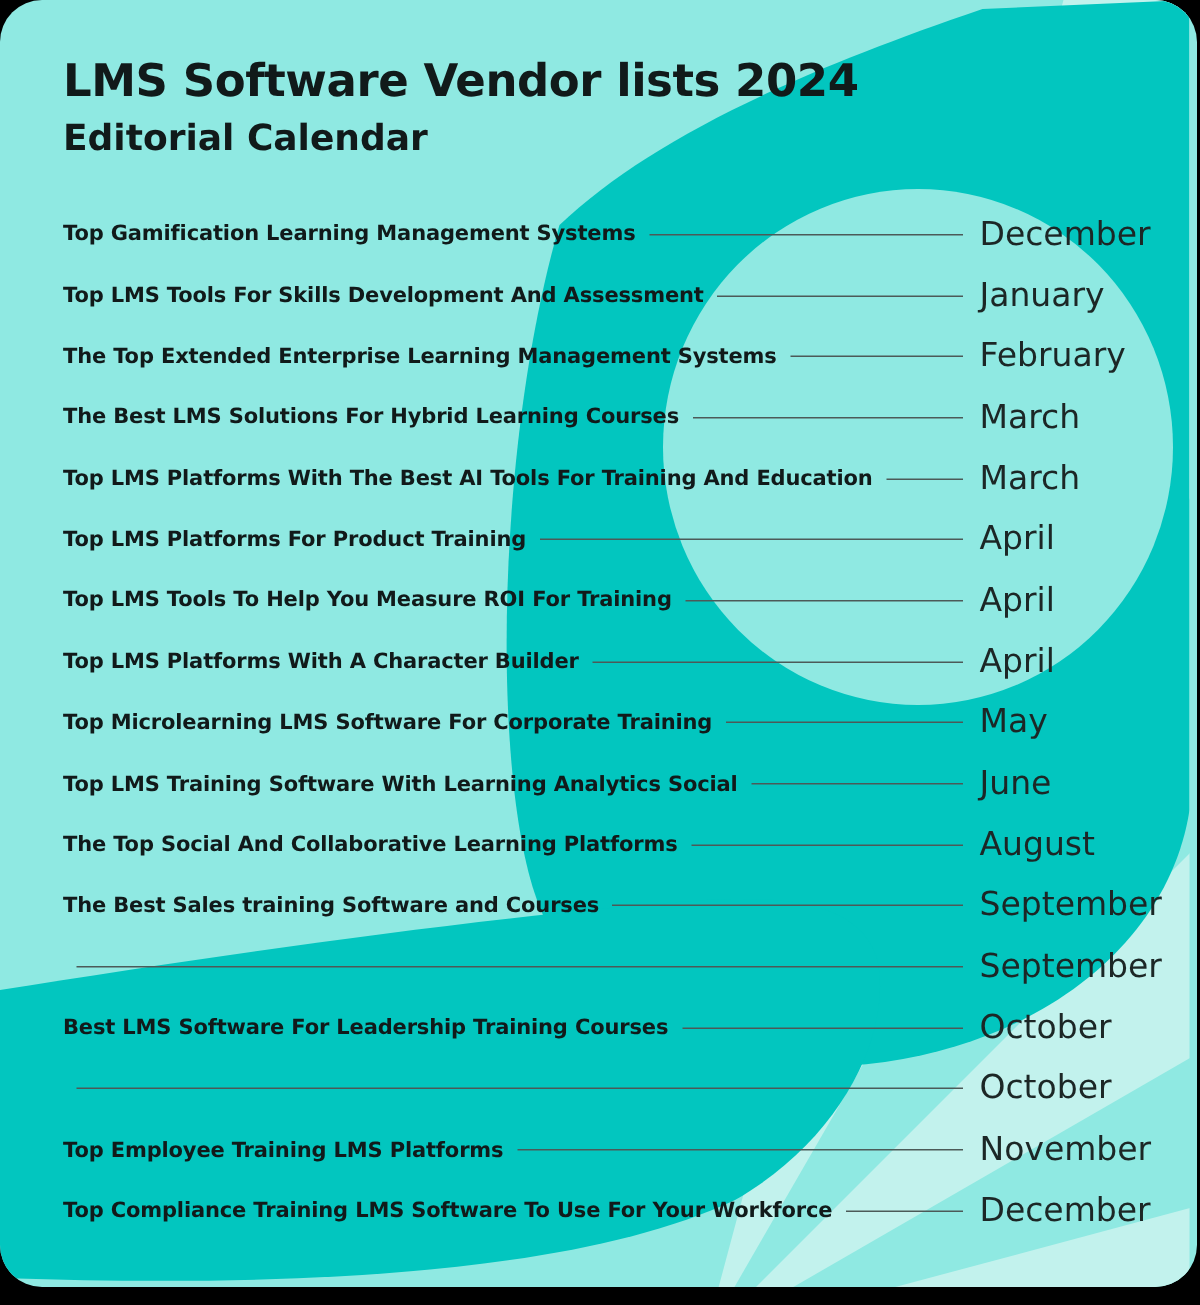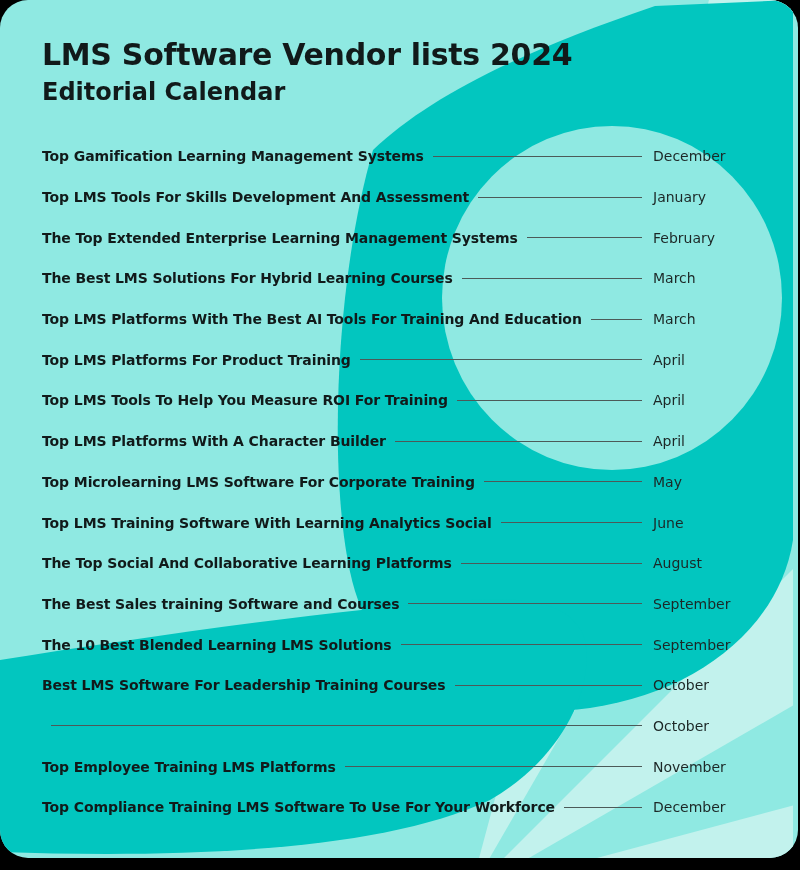--- a/index.html
+++ b/index.html
@@ -25,21 +25,21 @@
   .row{display:flex;align-items:center;height:40.7px;}
   .row-title{
     font-weight:bold;font-size:14px;color:var(--ink,#111a1a);
     white-space:nowrap;letter-spacing:-0.1px;
   }
   .leader{
     flex:1;min-width:14px;height:0;border-top:1.3px solid var(--line,#4c5a58);
     margin:0 11px 0 9px;
   }
   .row-month{
-    width:126px;flex:0 0 126px;font-size:14px;font-weight:normal;
+    width:126px;flex:0 0 126px;font-size:22px;font-weight:normal;
     color:var(--ink2,#1c2726);white-space:nowrap;
   }
 </style>
 </head>
 <body style="--light: #8fe9e2; --ink: #111a1a; --ink2: #1c2726; --line: #4c5a58; background: rgb(0, 0, 0);">
 
 <div class="card">
 
   <svg class="bg" viewBox="0 0 793 858" aria-hidden="true">
     <g id="rays">
@@ -136,21 +136,20 @@
     <span class="row-month">August</span>
   </div>
 
   <div class="row">
     <span class="row-title">The Best Sales training Software and Courses</span>
     <span class="leader"></span>
     <span class="row-month">September</span>
   </div>
 
   <div class="row">
-    <span class="row-title">The 10 Best Blended Learning LMS Solutions</span>
     <span class="leader"></span>
     <span class="row-month">September</span>
   </div>
 
   <div class="row">
     <span class="row-title">Best LMS Software For Leadership Training Courses</span>
     <span class="leader"></span>
     <span class="row-month">October</span>
   </div>
 

